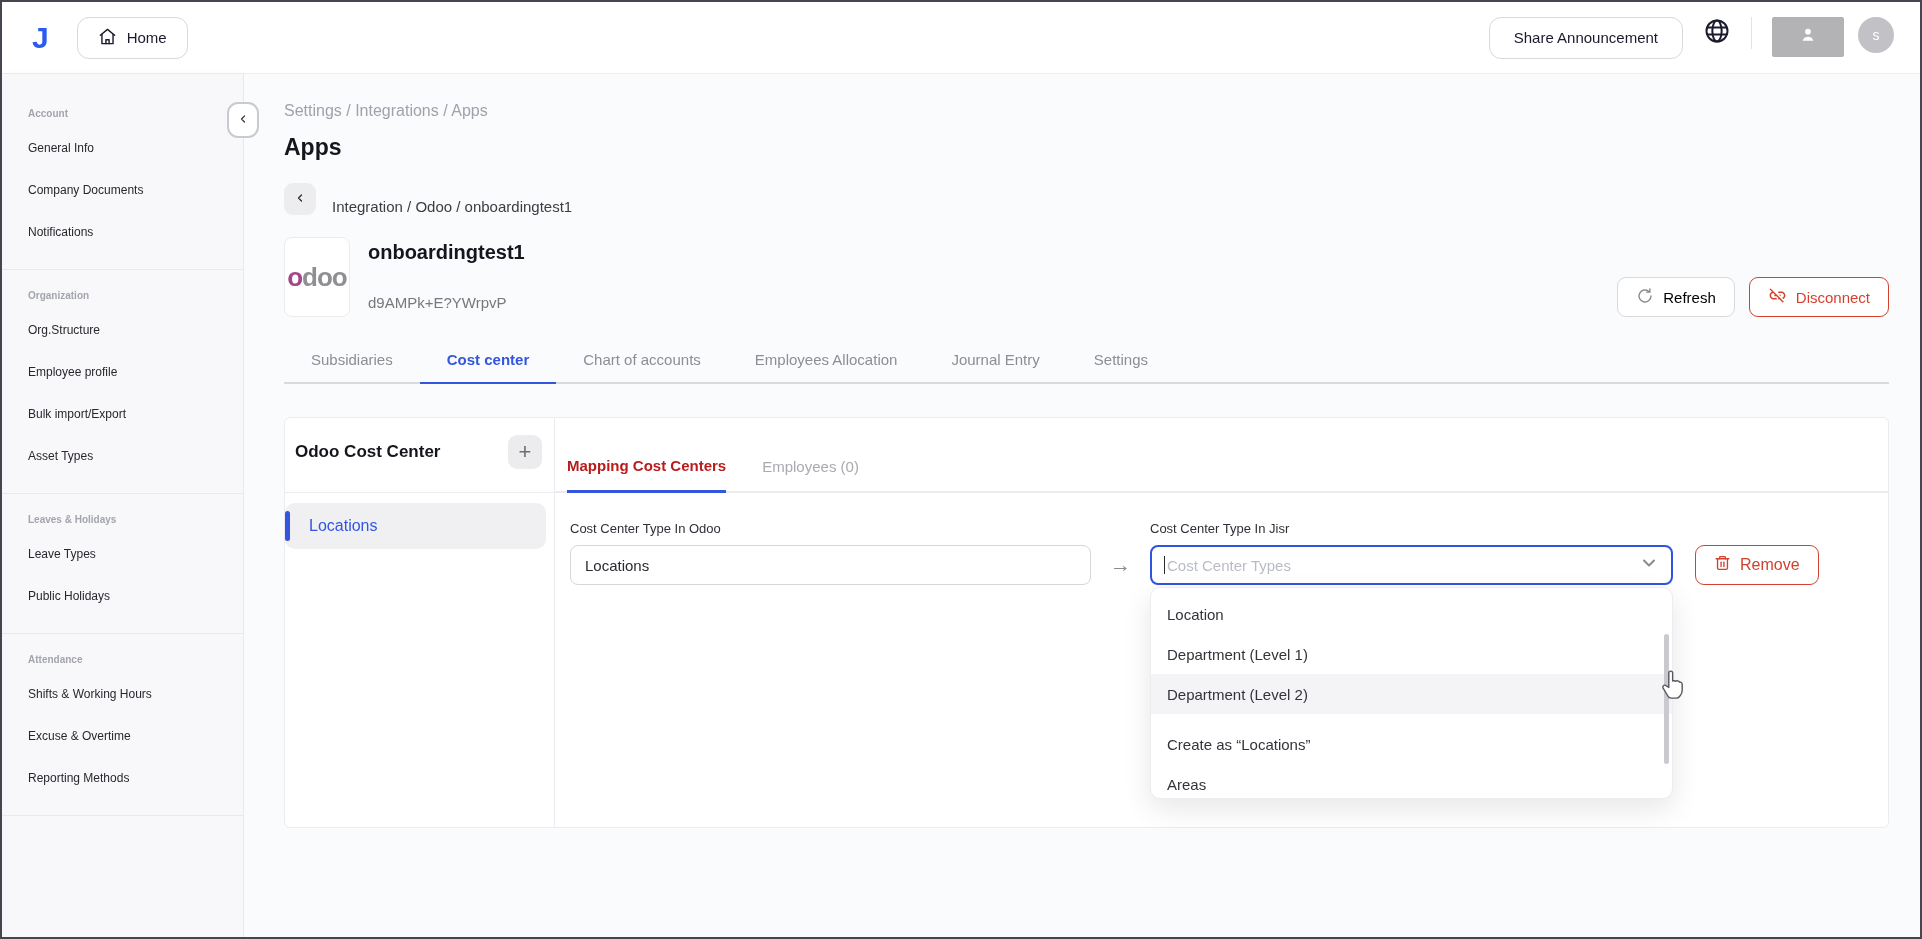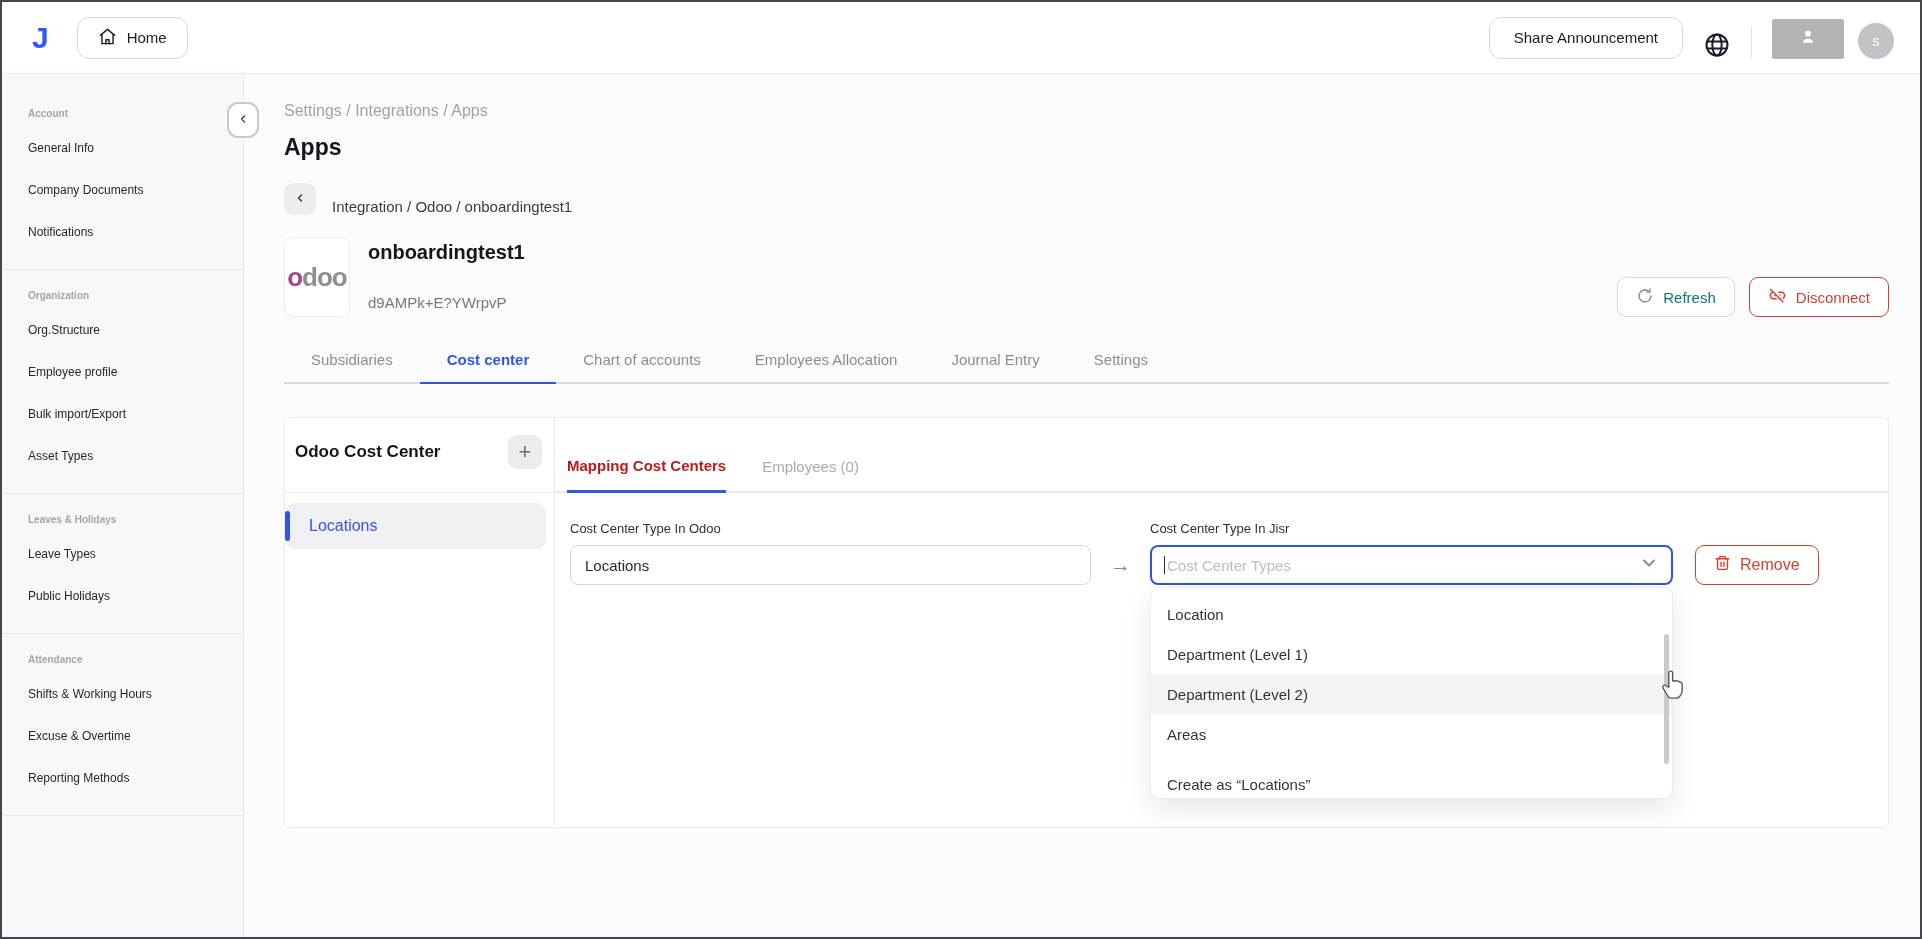--- a/index.html
+++ b/index.html
@@ -10,21 +10,21 @@
   }
   .page { width:1922px; height:939px; border:2px solid #46464e; display:flex; flex-direction:column; background:#fff; }
 
   
   .topbar { height:72px; flex:0 0 72px; background:#fff; border-bottom:1px solid #ededf0;
             display:flex; align-items:center; padding:0 26px 0 30px; }
   .logo { color:#2b5cf0; font-size:30px; font-weight:bold; margin-right:28px; }
   .home-btn { display:flex; align-items:center; gap:10px; height:42px; padding:0 20px;
               background:#fff; border:1px solid #d8d8dd; border-radius:12px; cursor:pointer;
               font-family:inherit; font-size:15px; color:#1b1a2e; }
-  .topbar-right { margin-left:auto; display:flex; align-items:flex-end; gap:20px; }
+  .topbar-right { margin-left:auto; display:flex; align-items:flex-start; gap:20px; }
   .share-btn { height:42px; padding:0 24px; background:#fff; border:1px solid #d8d8dd;
                border-radius:12px; font-family:inherit; font-size:15px; color:#1b1a2e; cursor:pointer; }
   .globe { width:28px; height:28px; color:#1b1a2e; cursor:pointer; }
   .tb-divider { width:1px; height:32px; background:#e3e3e8; }
   .avatar-rect { width:72px; height:40px; background:#b3b3b6; border-radius:2px;
                  display:flex; align-items:center; justify-content:center; cursor:pointer; }
   .avatar-circle { width:36px; height:36px; border-radius:50%; background:#c2c2c6; color:#fff;
                    display:flex; align-items:center; justify-content:center; font-size:14px;
                    margin-left:-6px; cursor:pointer; }
 
@@ -55,21 +55,21 @@
               display:flex; align-items:center; justify-content:center;
               font-size:26px; font-weight:bold; letter-spacing:-1px; }
   .odoo-first { color:#a24689; }
   .odoo-rest { color:#8e8e93; }
   .app-meta { display:flex; flex-direction:column; justify-content:space-between; padding:4px 0 6px; }
   .app-name { font-size:20px; font-weight:bold; color:#16151d; }
   .app-key { font-size:15px; color:#77777e; }
   .header-actions { margin-left:auto; align-self:flex-end; display:flex; gap:14px; }
   .btn { height:40px; border-radius:9px; background:#fff; display:flex; align-items:center; gap:9px;
          padding:0 18px; font-family:inherit; font-size:15px; cursor:pointer; }
-  .refresh-btn { border:1px solid #d8d8dd; color:#0f766e; }
+  .refresh-btn { border:1px solid #d8d8dd; color:#000000; }
   .refresh-btn svg { color:#8b8b92; }
   .disconnect-btn { border:1px solid #d4402e; color:#d4402e; }
 
   .main-tabs { margin-top:34px; display:flex; border-bottom:2px solid #d9d9de; }
   .main-tab { padding:0 27px 14px; font-size:15px; color:#8d8d95; cursor:pointer; white-space:nowrap; }
   .main-tab.active { color:#3355e0; font-weight:bold; border-bottom:2px solid #3355e0; margin-bottom:-2px; }
 
   
   .card { margin-top:33px; height:411px; background:#fff; border:1px solid #ececf0; border-radius:6px;
           display:flex; overflow:visible; }
@@ -281,22 +281,22 @@
                     <svg width="20" height="20" viewBox="0 0 24 24" fill="none" stroke="currentColor" stroke-width="2.4" stroke-linecap="round" stroke-linejoin="round">
                       <polyline points="6 9 12 15 18 9"></polyline>
                     </svg>
                   </span>
                 </div>
 
                 <div class="dropdown">
                   <div class="opt">Location</div>
                   <div class="opt">Department (Level 1)</div>
                   <div class="opt hovered">Department (Level 2)</div>
+                  <div class="opt create">Create as “Locations”</div>
                   <div class="opt">Areas</div>
-                  <div class="opt create">Create as “Locations”</div>
                   <div class="scroll-thumb"></div>
                   <div class="cursor-hand">
                     <svg width="26" height="30" viewBox="0 0 24 28">
                       <path d="M9 2.8c0-1 .8-1.8 1.8-1.8s1.8.8 1.8 1.8v7.4l1-.2c.7-.1 1.4.1 1.8.5.5-.4 1.3-.5 2-.3.6.2 1.1.6 1.3 1.1.6-.1 1.3 0 1.8.4.6.4 1 1.1 1 1.9v5.3c0 1.6-.5 3.2-1.5 4.5l-1.2 1.6c-.6.8-1.5 1.2-2.5 1.2h-5.1c-1.2 0-2.3-.6-2.9-1.7l-4.6-7.6c-.5-.8-.3-1.8.4-2.4.7-.6 1.8-.5 2.4.2L9 16.2V2.8z" fill="#ffffff" stroke="#55555c" stroke-width="1.3" stroke-linejoin="round"></path>
                     </svg>
                   </div>
                 </div>
               </div>
 
               <button class="btn remove-btn">

